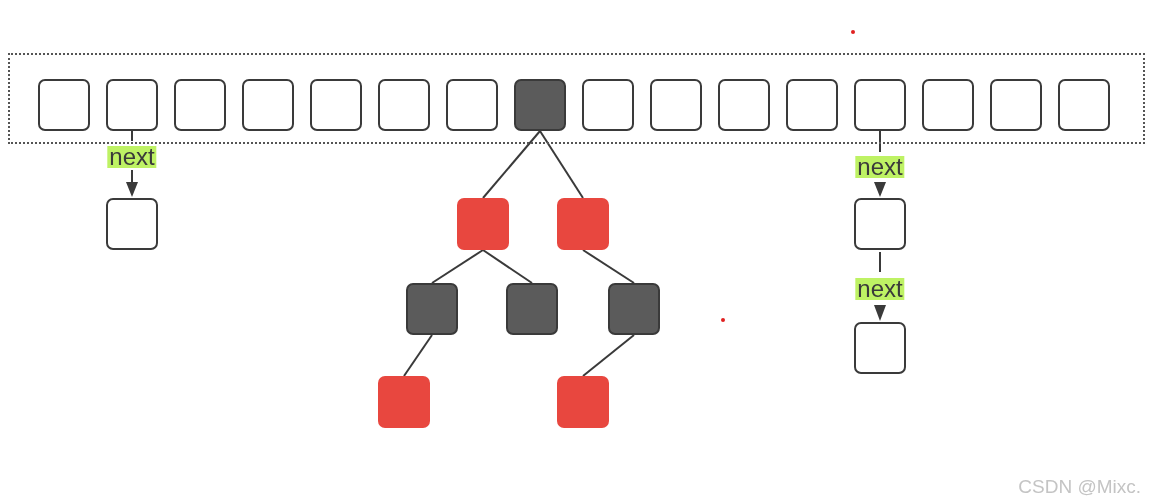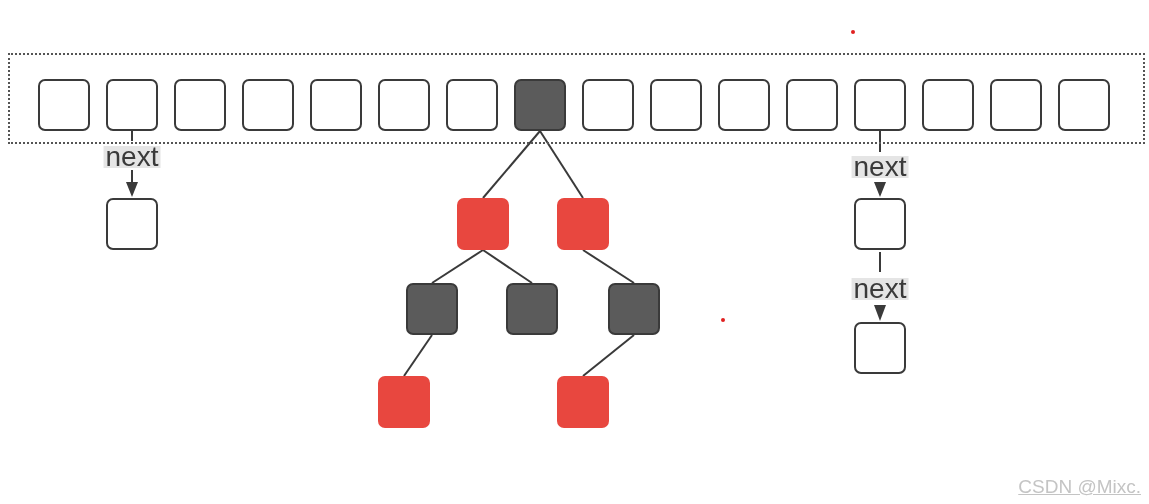--- a/index.html
+++ b/index.html
@@ -9,26 +9,26 @@
     position: absolute; left: 8px; top: 53px; width: 1137px; height: 91px;
     border: 2px dotted #555555; box-sizing: border-box;
   }
   .box {
     position: absolute; width: 52px; height: 52px; box-sizing: border-box;
     border: 2px solid #3a3a3a; border-radius: 7px; background: #ffffff;
   }
   .box.black { background: #5b5b5b; border-color: #3a3a3a; }
   .box.red { background: #e8473f; border: none; border-radius: 7px; }
   .label {
-    position: absolute; font-size: 28px; color: #3a3a3a; background: #e5e5e5;
+    position: absolute; font-size: 24px; color: #3a3a3a; background: #bef264;
     padding: 0 2px; line-height: 22px; transform: translateX(-50%);
   }
   .dot { position: absolute; width: 4px; height: 4px; border-radius: 50%; background: #e02020; }
   .watermark {
-    position: absolute; right: 8px; bottom: 6px; font-size: 19px; color: #c4c4c4; text-decoration: underline;
+    position: absolute; right: 8px; bottom: 6px; font-size: 19px; color: #c4c4c4;
   }
   svg.lines { position: absolute; left: 0; top: 0; }
 </style>
 </head>
 <body>
 
 <div id="stage">
 
   <svg class="lines" width="1149" height="504">
     <defs>

